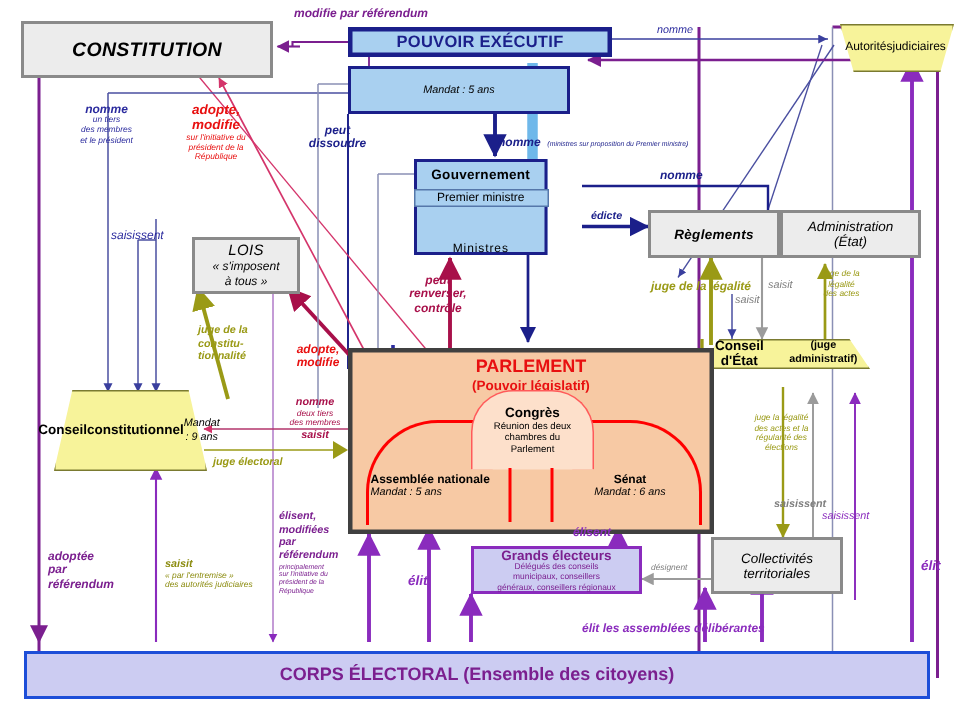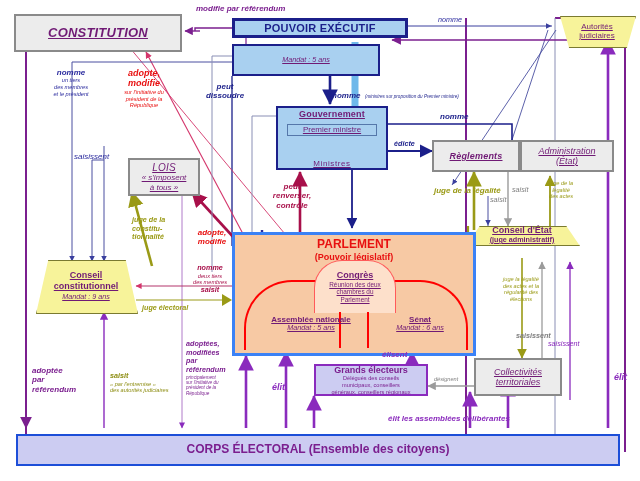--- a/index.html
+++ b/index.html
@@ -9,48 +9,48 @@
   svg#wires{position:absolute;left:0;top:0;width:640px;height:481px;}
 
   .node{position:absolute;box-sizing:border-box;display:flex;flex-direction:column;
         align-items:center;justify-content:center;text-align:center;}
   .lbl{position:absolute;box-sizing:border-box;}
 
   
   .grey{background:#ececec;border:2px solid #8a8a8a;}
   .blue{background:#a9d0f0;border:2px solid #1b1f8a;}
   .bluehead{background:#a9d0f0;border:3px solid #1b1f8a;}
-  .orange{background:#f7c9a4;border:3px solid #3b82f6;}
+  .orange{background:#f7c9a4;border:3px solid #404040;}
   .violet{background:#ccccf2;border:2px solid #1d4ed8;}
   .violet2{background:#ccccf2;border:2px solid #8a2bbd;}
 
   .n-title{font-weight:bold;letter-spacing:.2px;line-height:1.1;}
   .n-sub{font-style:italic;line-height:1.12;}
 
   
   .trap{position:absolute;}
   .trap .tbody{position:absolute;left:0;top:0;width:100%;height:100%;
       background:#f7f39a;border:1px solid #7a7a30;
       clip-path:polygon(12% 0,88% 0,100% 100%,0 100%);}
   .trap.inv .tbody{clip-path:polygon(0 0,100% 0,88% 100%,12% 100%);}
   .trap .ttext{position:absolute;left:0;top:0;width:100%;height:100%;
-      display:flex;flex-direction:column;justify-content:center;
+      display:flex;flex-direction:row;align-items:center;justify-content:center;
       text-align:center;}
 
   
   .c-blue{color:#2b2b9e;}
   .c-navy{color:#1b1f8a;}
   .c-red{color:#e81010;}
   .c-dred{color:#a8104a;}
   .c-purple{color:#8a2bbd;}
   .c-dpurple{color:#7b1f8f;}
   .c-olive{color:#9a9a16;}
   .c-olive2{color:#8d8d12;}
   .c-grey{color:#808080;}
-  .c-black{color:#701a75;text-decoration:underline;}
+  .c-black{color:#000000;}
 
   .it{font-style:italic;}
   .bd{font-weight:bold;}
   .t4{font-size:4.6px;line-height:1.18;}
   .t5{font-size:5.6px;line-height:1.2;}
   .t6{font-size:6.4px;line-height:1.2;}
   .t7{font-size:7.2px;line-height:1.2;}
   .t8{font-size:8px;line-height:1.18;}
   .t9{font-size:9px;line-height:1.16;}
   .t10{font-size:10px;line-height:1.15;}
@@ -197,21 +197,21 @@
   </div>
 
   <div class="node bluehead" style="left:232px;top:18px;width:176px;height:20px;">
     <div class="n-title t11 c-navy">POUVOIR EXÉCUTIF</div>
   </div>
 
   <div class="node blue" style="left:232px;top:44px;width:148px;height:32px;">
     <div class="n-sub t7 c-black">Mandat : 5 ans</div>
   </div>
 
-  <div class="node blue" style="left:276px;top:106px;width:112px;height:64px;justify-content:flex-end;padding-top:5px;">
+  <div class="node blue" style="left:276px;top:106px;width:89px;height:64px;justify-content:center;padding-top:5px;">
     <div class="n-title t9 c-black">Gouvernement</div>
     <div style="margin-top:5px;width:88px;height:17px;border:1px solid #5577aa;background:#a9d0f0;
                 display:flex;align-items:center;justify-content:center;">
       <span class="t8 c-black">Premier ministre</span>
     </div>
     <div class="t8 c-black" style="margin-top:23px;letter-spacing:.6px;">Ministres</div>
   </div>
 
   <div class="trap inv" style="left:560px;top:16px;width:74px;height:30px;">
     <div class="tbody"></div>
@@ -268,21 +268,21 @@
                 justify-content:center;text-align:center;">
       <div class="bd t9 c-black">Congrès</div>
       <div class="t6 c-black">Réunion des deux</div>
       <div class="t6 c-black">chambres du</div>
       <div class="t6 c-black">Parlement</div>
     </div>
 
     <div style="position:absolute;left:104px;top:77px;width:2px;height:36px;background:#ff0000;"></div>
     <div style="position:absolute;left:132px;top:77px;width:2px;height:36px;background:#ff0000;"></div>
 
-    <div style="position:absolute;left:12px;top:80px;width:96px;text-align:center;margin-left:16px;">
+    <div style="position:absolute;left:12px;top:80px;width:96px;text-align:left;">
       <div class="bd t8 c-black">Assemblée nationale</div>
       <div class="it t7 c-black">Mandat : 5 ans</div>
     </div>
     <div style="position:absolute;left:140px;top:80px;width:90px;text-align:center;">
       <div class="bd t8 c-black">Sénat</div>
       <div class="it t7 c-black">Mandat : 6 ans</div>
     </div>
   </div>
 
   <div class="node violet2" style="left:314px;top:364px;width:114px;height:32px;justify-content:center;">
@@ -402,21 +402,21 @@
     <div class="it bd t8 c-dpurple">référendum</div>
   </div>
 
   <div class="lbl" style="left:110px;top:372px;width:74px;">
     <div class="it bd t7 c-olive2">saisit</div>
     <div class="it t5 c-olive2">« par l'entremise »</div>
     <div class="it t5 c-olive2">des autorités judiciaires</div>
   </div>
 
   <div class="lbl" style="left:186px;top:340px;width:72px;">
-    <div class="it bd t7 c-dpurple">adoptées,</div>
+    <div class="it bd t7 c-dpurple">élisent,</div>
     <div class="it bd t7 c-dpurple">modifiées</div>
     <div class="it bd t7 c-dpurple">par</div>
     <div class="it bd t7 c-dpurple">référendum</div>
     <div class="it t4 c-dpurple">principalement</div>
     <div class="it t4 c-dpurple">sur l'initiative du</div>
     <div class="it t4 c-dpurple">président de la</div>
     <div class="it t4 c-dpurple">République</div>
   </div>
 
 </div>

